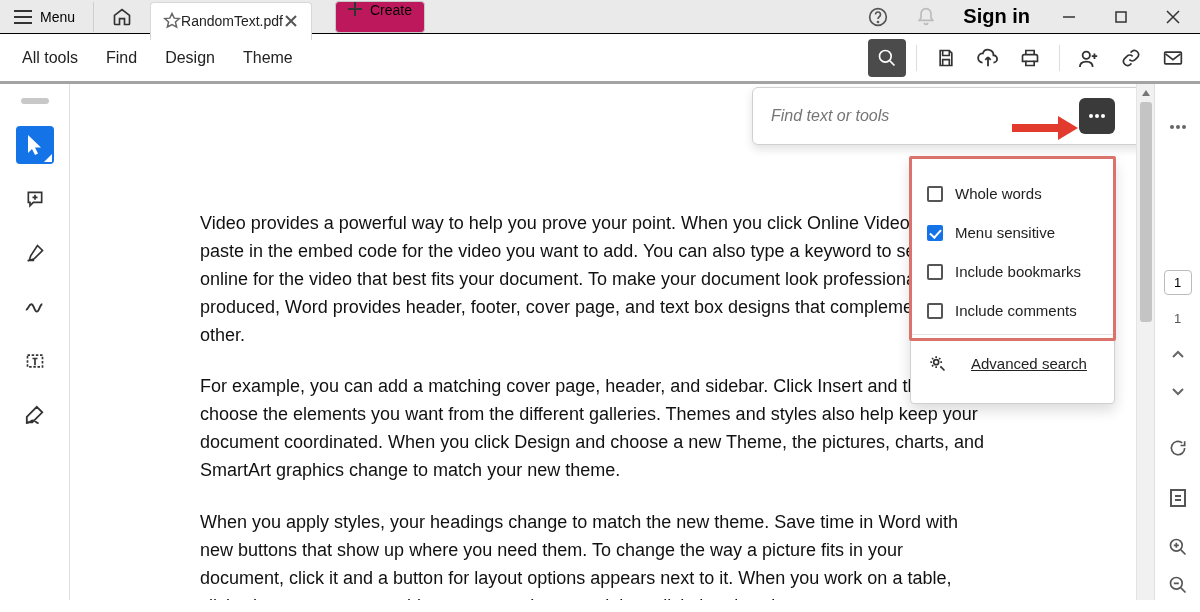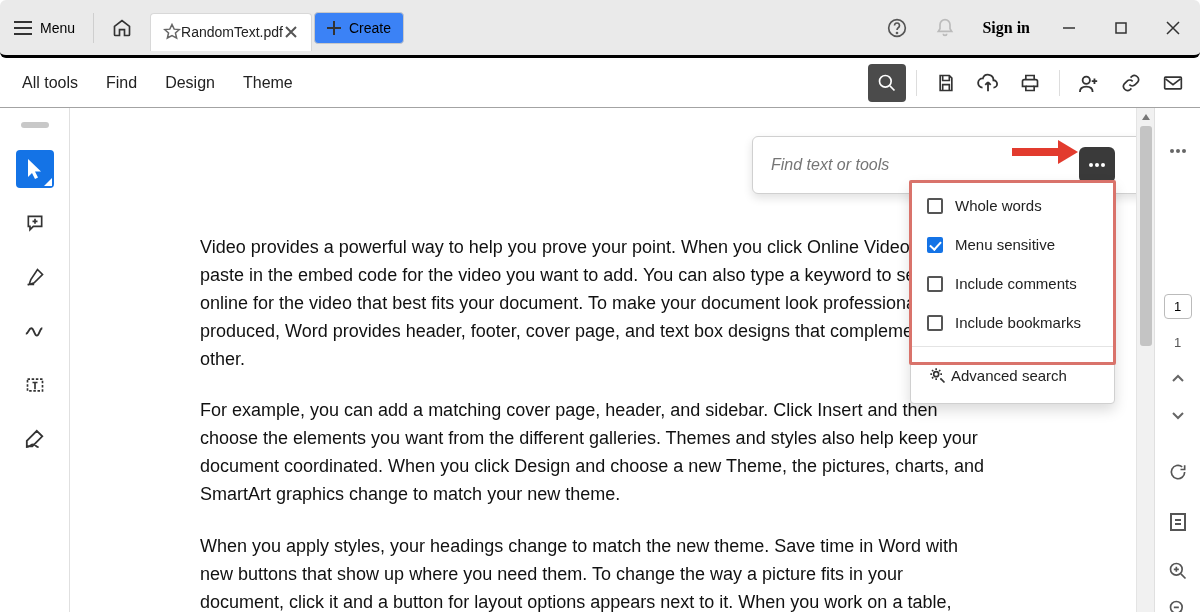--- a/index.html
+++ b/index.html
@@ -1,33 +1,33 @@
 <!DOCTYPE html>
 <html><head>
 <meta charset="utf-8">
 <style>
 * { box-sizing: border-box; margin: 0; padding: 0; font-family: -apple-system, "Segoe UI", Arial, sans-serif; }
 body { width: 1200px; height: 612px; overflow: hidden; background: #fff; position: relative; }
 
 
-.titlebar { height: 58px; background: #eaeaea; display: flex; align-items: center; border-bottom: 3px solid #000000; border-radius: 6px; }
+.titlebar { height: 34px; background: #eaeaea; display: flex; align-items: center; border-bottom: 1px solid #000000; }
 .menu-btn { display: flex; align-items: center; gap: 8px; padding: 0 14px; height: 100%; font-size: 14px; cursor: pointer; }
 .vsep { width: 1px; height: 30px; background: #cfcfcf; margin: 0 4px; }
 .home-btn { padding: 0 14px; height: 100%; display: flex; align-items: center; cursor: pointer; }
 .tab { height: 38px; margin-top: 8px; background: #fff; display: flex; align-items: center; padding: 0 12px; border-radius: 4px 4px 0 0; margin-left: 4px; border: 1px solid #d8d8d8; border-bottom: none; }
 .tab-title { font-size: 14px; color: #222; }
 .tab-close { padding: 2px; cursor: pointer; }
-.create-tab { height: 32px; margin-left: 2px; display: flex; align-items: center; gap: 8px; padding: 0 12px; border: 1px solid #c8c8c8; border-radius: 4px; font-size: 14px; cursor: pointer; background: #3b82f6;}
+.create-tab { height: 32px; margin-left: 23px; display: flex; gap: 8px; padding: 0 12px; border: 1px solid #c8c8c8; border-radius: 4px; font-size: 14px; cursor: pointer; background: #be185d;}
 .title-right { margin-left: auto; display: flex; align-items: center; gap: 6px; padding-right: 4px; }
 .icon-btn { width: 42px; height: 42px; display: flex; align-items: center; justify-content: center; cursor: pointer; color: #555; }
-.signin { font-weight: 700; font-size: 16px; margin: 0 10px; cursor: pointer; font-family: Liberation Serif, serif; }
+.signin { font-weight: 700; font-size: 20px; margin: 0 10px; cursor: pointer; }
 .win-btn { width: 46px; height: 46px; display:flex; align-items:center; justify-content:center; cursor:pointer; }
 
 
-.toolbar2 { height: 50px; display: flex; align-items: center; border-bottom: 1px solid #a3a3a3; padding: 0 8px; }
+.toolbar2 { height: 50px; display: flex; align-items: center; border-bottom: 3px solid #a3a3a3; padding: 0 8px; }
 .tool-link { padding: 0 14px; font-size: 16px; cursor: pointer; color: #222; }
 .tb2-right { margin-left: auto; display: flex; align-items: center; gap: 4px; }
 .tb2-btn { width: 38px; height: 38px; display: flex; align-items: center; justify-content: center; cursor: pointer; border-radius: 4px; color: #444; }
 .tb2-btn.active { background: #4b4b4b; color: #fff; }
 .tb2-sep { width: 1px; height: 26px; background: #ddd; margin: 0 6px; }
 
 
 .main { position: relative; height: calc(612px - 46px - 50px); display: flex; }
 .left-rail { width: 70px; border-right: 1px solid #e0e0e0; display: flex; flex-direction: column; align-items: center; padding-top: 14px; gap: 16px; }
 .rail-sizer { width: 28px; height: 6px; border-radius: 3px; background: #c8c8c8; margin-bottom: 6px; }
@@ -44,35 +44,35 @@
 .vscroll .up { position:absolute; top:0; left:0; width:18px; height:18px; display:flex; align-items:center; justify-content:center; cursor:pointer; }
 .vscroll .thumb { position:absolute; top:18px; left:3px; width:12px; height:220px; background:#c4c4c4; border-radius:3px; cursor:pointer; }
 
 
 .right-rail { width: 46px; border-left:1px solid #e0e0e0; display:flex; flex-direction:column; align-items:center; padding-top:28px; gap: 8px; }
 .rr-btn { width:34px; height:34px; display:flex; align-items:center; justify-content:center; cursor:pointer; color:#555; border-radius:4px; }
 .page-box { width: 28px; height: 28px; border:1px solid #bbb; border-radius:4px; display:flex; align-items:center; justify-content:center; font-size:13px; margin-top: 120px; }
 .page-cnt { font-size: 13px; color:#555; margin-top: 8px; }
 
 
-.findbar { position:absolute; left:682px; top:28px; width:424px; height:58px; background:#fff; border:1px solid #d0d0d0; border-radius:6px; box-shadow: 0 4px 10px rgba(0,0,0,0.12); display:flex; align-items:center; padding: 0 10px; gap:8px; }
+.findbar { position:absolute; left:682px; top:3px; width:424px; height:58px; background:#fff; border:1px solid #d0d0d0; border-radius:6px; box-shadow: 0 4px 10px rgba(0,0,0,0.12); display:flex; align-items:center; padding: 0 10px; gap:8px; }
 .find-input { flex:1; border:none; outline:none; font-size:16px; font-style:italic; color:#888; padding: 0 8px; }
 .find-more { width:36px; height:36px; background:#3a3a3a; border-radius:6px; display:flex; align-items:center; justify-content:center; cursor:pointer; color:#fff; }
 .find-close { width:36px; height:36px; display:flex; align-items:center; justify-content:center; cursor:pointer; margin-left:6px; }
 .arrow-annot { position:absolute; left: 940px; top: 30px; pointer-events:none; }
 
 
-.find-opts { position:absolute; left: 840px; top: 73px; width: 205px; background:#fff; border:1px solid #d0d0d0; border-radius:4px; box-shadow: 0 6px 14px rgba(0,0,0,0.15); padding: 4px 0; }
+.find-opts { position:absolute; left: 840px; top: 73px; width: 205px; background:#fff; border:1px solid #d0d0d0; border-radius:4px; box-shadow: 0 6px 14px rgba(0,0,0,0.15); padding: 16px 0; }
 .opt-row { display:flex; align-items:center; gap:12px; padding: 11px 16px; font-size:15px; color:#222; cursor:pointer; }
 .ck { width:16px; height:16px; border:2px solid #555; border-radius:2px; flex-shrink:0; }
 .ck.checked { background:#1473e6; border-color:#1473e6; position:relative; }
 .ck.checked::after { content:""; position:absolute; left:3px; top:0px; width:5px; height:9px; border:solid #fff; border-width:0 2px 2px 0; transform: rotate(42deg); }
 .opt-sep { height:1px; background:#e4e4e4; margin: 4px 0; }
 .hl-box { position:absolute; left:-2px; top:-2px; width:calc(100% + 4px); height: 185px; border: 3px solid #d9736b; pointer-events:none; border-radius:2px; }
-.adv-row { display:flex; align-items:center; gap:4px; padding: 14px 16px; font-size:15px; color:#222; cursor:pointer; }
+.adv-row { display:flex; align-items:center; gap:24px; padding: 14px 16px; font-size:15px; color:#222; cursor:pointer;text-decoration:underline; }
 
 svg { display:block; }
 </style>
 </head>
 <body>
 
 <div class="titlebar">
   <div class="menu-btn">
     <svg width="18" height="14" viewBox="0 0 18 14">
         <path stroke="#333" stroke-width="2" d="M0 1h18M0 7h18M0 13h18"></path>
@@ -254,25 +254,25 @@
       <div class="opt-row">
         <span class="ck"></span>
         <span>Whole words</span>
       </div>
       <div class="opt-row">
         <span class="ck checked"></span>
         <span>Menu sensitive</span>
       </div>
       <div class="opt-row">
         <span class="ck"></span>
-        <span>Include comments</span>
+        <span>Include bookmarks</span>
       </div>
       <div class="opt-row">
         <span class="ck"></span>
-        <span>Include bookmarks</span>
+        <span>Include comments</span>
       </div>
       <div class="opt-sep"></div>
       <div class="adv-row">
         <svg width="20" height="20" viewBox="0 0 24 24" fill="none" stroke="#333" stroke-width="2">
             <circle cx="11" cy="11" r="3"></circle>
             <path d="M11 4v2M11 16v2M4 11h2M16 11h2M6 6l1.5 1.5M16 16l1.5 1.5M16 6l-1.5 1.5M6 16l1.5-1.5"></path>
             <path d="m17 17 4 4"></path>
           </svg>
         <span>Advanced search</span>
       </div>

